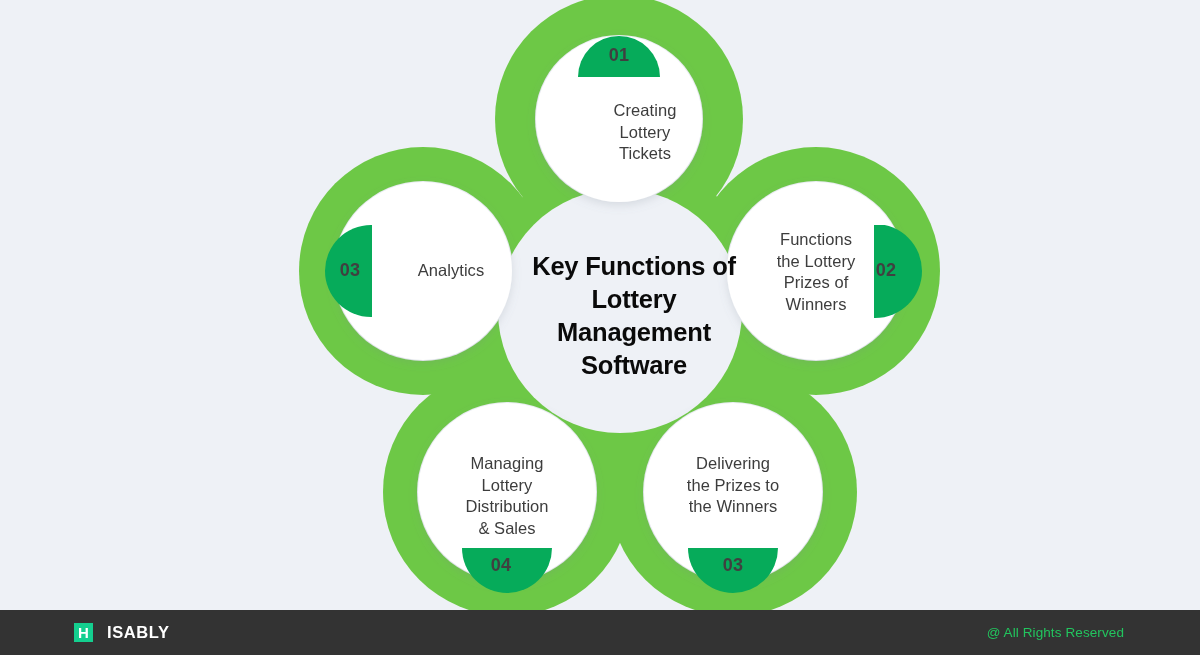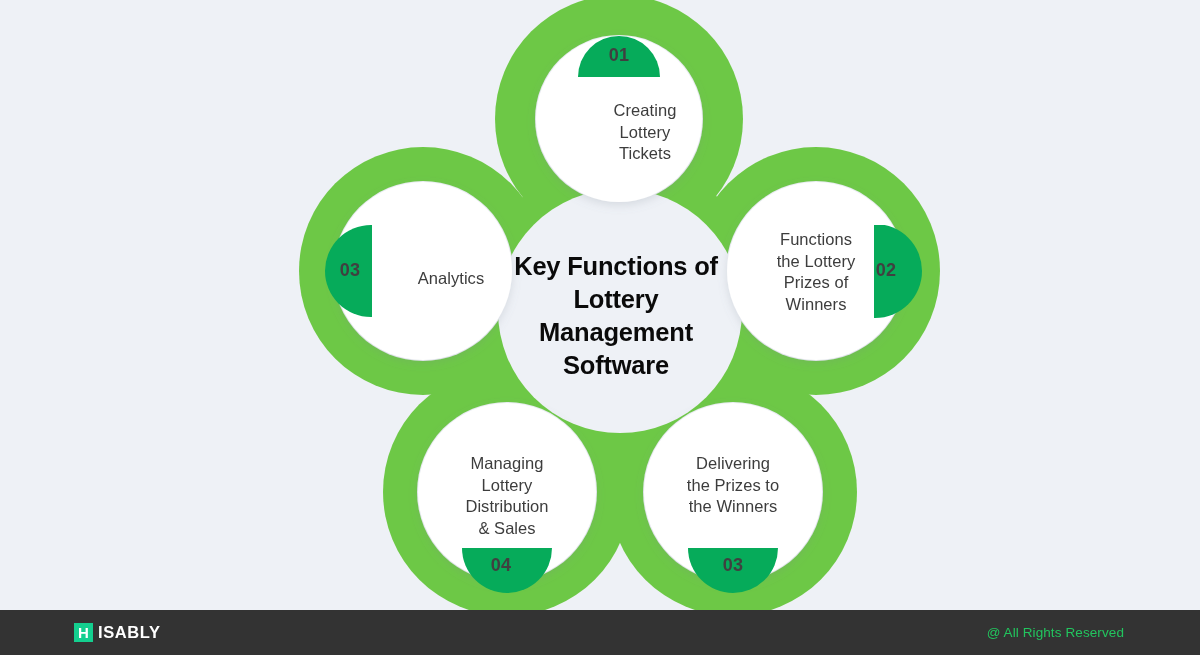--- a/index.html
+++ b/index.html
@@ -23,21 +23,21 @@
   }
   #flower-svg {
     position: absolute;
     left: 0; top: 0;
     width: 1200px; height: 610px;
   }
 
   
   #center-title {
     position: absolute;
-    left: 506px; top: 250px;
+    left: 524px; top: 250px;
     width: 220px;
     text-align: center;
     font-size: 25.5px;
     line-height: 33px;
     font-weight: bold;
     color: #0a0a0a;
     letter-spacing: -0.2px;
   }
 
   
@@ -84,21 +84,21 @@
     color: #ffffff;
     font-size: 15px;
     font-weight: bold;
     line-height: 1;
   }
   #logo-word {
     color: #ffffff;
     font-size: 16.5px;
     font-weight: bold;
     letter-spacing: 0.6px;
-    margin-left: 5px;
+    margin-left: 14px;
   }
   #copyright {
     margin-right: 76px;
     color: #22c55e;
     font-size: 13.5px;
     letter-spacing: 0.1px;
   }
 </style>
 </head>
 <body>
@@ -198,21 +198,21 @@
     <div class="badge-num" style="left:703px; top:555px; width:60px;">03</div>
 
     <div class="node-label" style="left:427px; top:453px; width:160px;">
       <div>Managing</div>
       <div>Lottery</div>
       <div>Distribution</div>
       <div>&amp; Sales</div>
     </div>
     <div class="badge-num" style="left:471px; top:555px; width:60px;">04</div>
 
-    <div class="node-label" style="left:361px; top:260px; width:180px;margin-top:8px;">
+    <div class="node-label" style="left:361px; top:260px; width:180px;">
       <div>Analytics</div>
     </div>
     <div class="badge-num" style="left:326px; top:260px; width:48px;">03</div>
 
   </div>
 
   <div id="footer">
     <div id="logo">
       <span id="logo-mark">H</span>
       <span id="logo-word">ISABLY</span>

